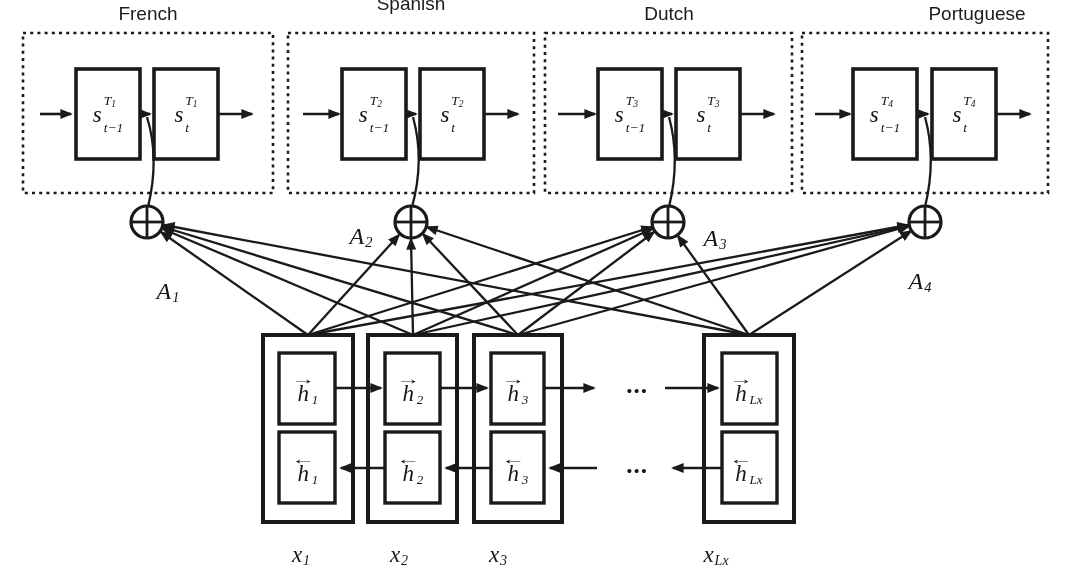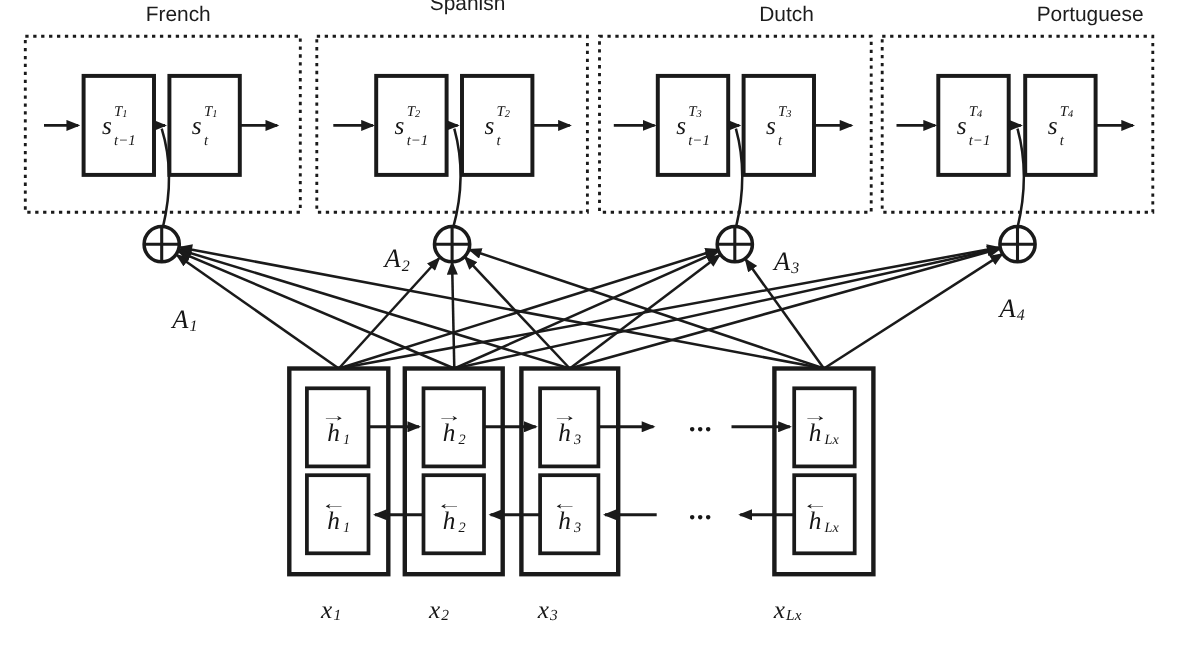--- a/index.html
+++ b/index.html
@@ -18,21 +18,20 @@
   .fan{stroke:#1a1a1a;stroke-width:2.3;fill:none;}
   .curve{stroke:#1a1a1a;stroke-width:2.3;fill:none;}
   .circ{fill:#ffffff;stroke:#1a1a1a;stroke-width:3.2;}
   .cross{stroke:#1a1a1a;stroke-width:2.8;}
 
   
   .lang{
     position:absolute;transform:translate(-50%,-50%);
     font-family:"Liberation Sans",sans-serif;font-size:19px;color:#1c1c1c;
     white-space:nowrap;
-    margin-left:14px;
   }
   .mlabel{
     position:absolute;transform:translate(-50%,-50%);
     display:flex;align-items:center;font-style:italic;line-height:1;
     white-space:nowrap;color:#161616;
   }
   .state{font-size:23px;}
   .stack{display:flex;flex-direction:column;justify-content:space-between;height:40px;font-size:13.5px;margin-left:2px;}
   .suprow{display:flex;align-items:flex-start;}
   .supsub{font-size:9.5px;margin-top:6px;}
@@ -177,21 +176,21 @@
     <g>
       <line class="arr" x1="385" y1="468" x2="341" y2="468" marker-end="url(#ah)"></line>
       <line class="arr" x1="491" y1="468" x2="446" y2="468" marker-end="url(#ah)"></line>
       <line class="arr" x1="597" y1="468" x2="550" y2="468" marker-end="url(#ah)"></line>
       <line class="arr" x1="722" y1="468" x2="673" y2="468" marker-end="url(#ah)"></line>
     </g>
   </svg>
 
   <div class="lang" style="left:148px;top:14px">French</div>
   <div class="lang" style="left:411px;top:4px">Spanish</div>
-  <div class="lang" style="left:701px;top:14px">Dutch</div>
+  <div class="lang" style="left:669px;top:14px">Dutch</div>
   <div class="lang" style="left:977px;top:14px">Portuguese</div>
 
   <div class="mlabel state" style="left:108px;top:114px">
     <span>s</span>
     <span class="stack">
       <span class="suprow">
           <span>T</span>
           <span class="supsub">1</span>
         </span>
       <span>t−1</span>

